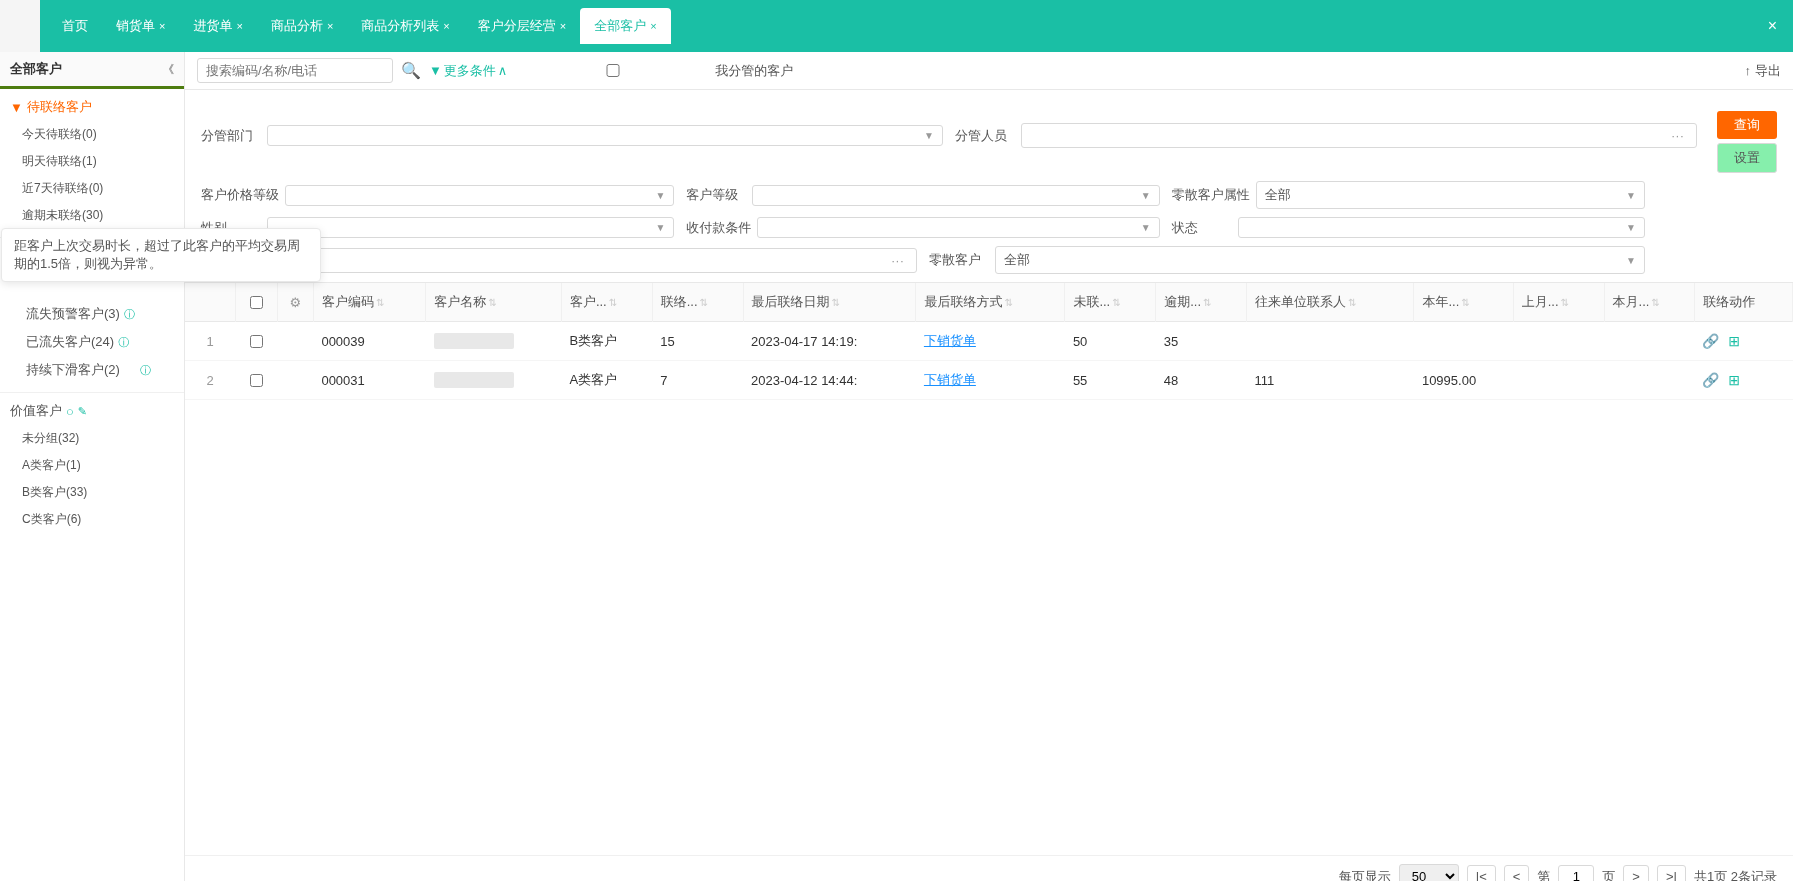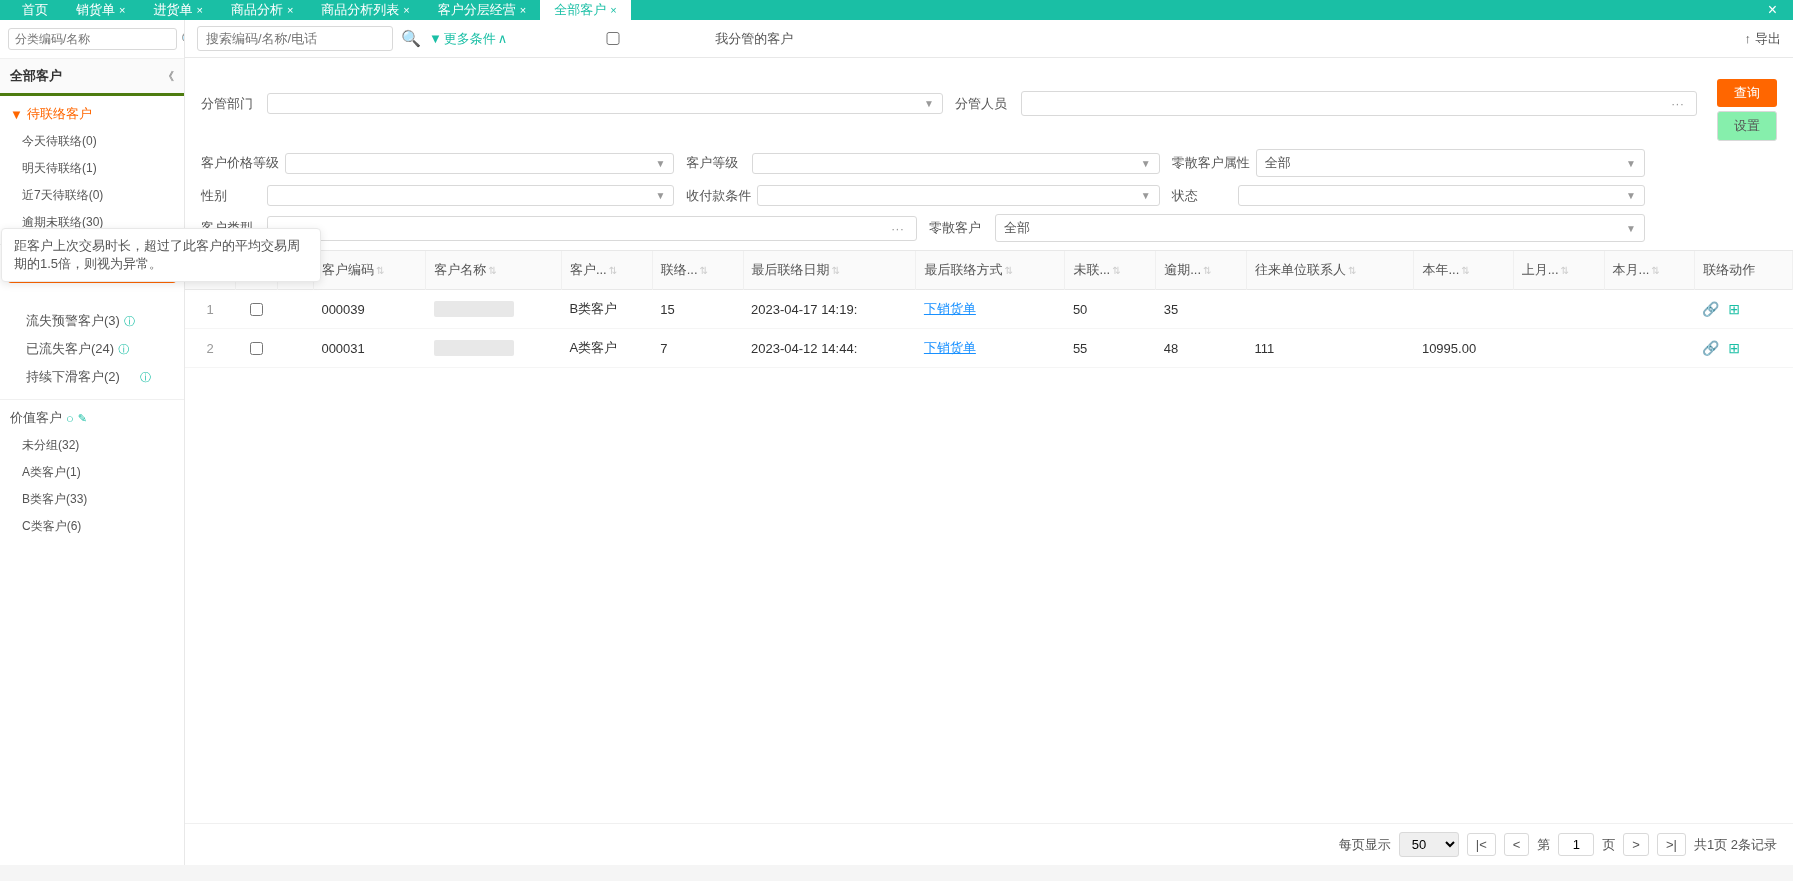--- a/index.html
+++ b/index.html
@@ -1,26 +1,27 @@
 <!DOCTYPE html>
 <html><head>
   <meta charset="utf-8">
   <style>
     * { box-sizing: border-box; margin: 0; padding: 0; font-family: 'Microsoft YaHei', Arial, sans-serif; font-size: 13px; }
     body { background: #f5f5f5; overflow: hidden; }
 
     
     .top-nav {
       background: #1abfa5;
-      height: 20px;
+      height: 52px;
       display: flex;
       align-items: center;
       padding: 0 8px;
       color: white;
       position: relative;
+      margin-left: 40px;
     }
     .top-nav .nav-item {
       padding: 0 14px;
       height: 36px;
       display: flex;
       align-items: center;
       cursor: pointer;
       color: white;
       font-size: 13px;
       white-space: nowrap;
@@ -406,24 +407,20 @@
   <div class="nav-item active">
     <span>全部客户</span>
     <span class="nav-close">×</span>
   </div>
   <div class="top-nav-right">×</div>
 </div>
 
 <div class="main-layout">
 
   <div class="sidebar">
-    <div class="sidebar-search">
-      <input type="text" placeholder="分类编码/名称" style="">
-      <span class="search-icon-btn">🔍</span>
-    </div>
 
     <div class="sidebar-section-header">
       <span>全部客户</span>
       <span class="collapse-btn">《</span>
     </div>
 
     <div class="sidebar-group">
       <div class="sidebar-group-label">
         <span class="triangle">▼</span>
         <span>待联络客户</span>

